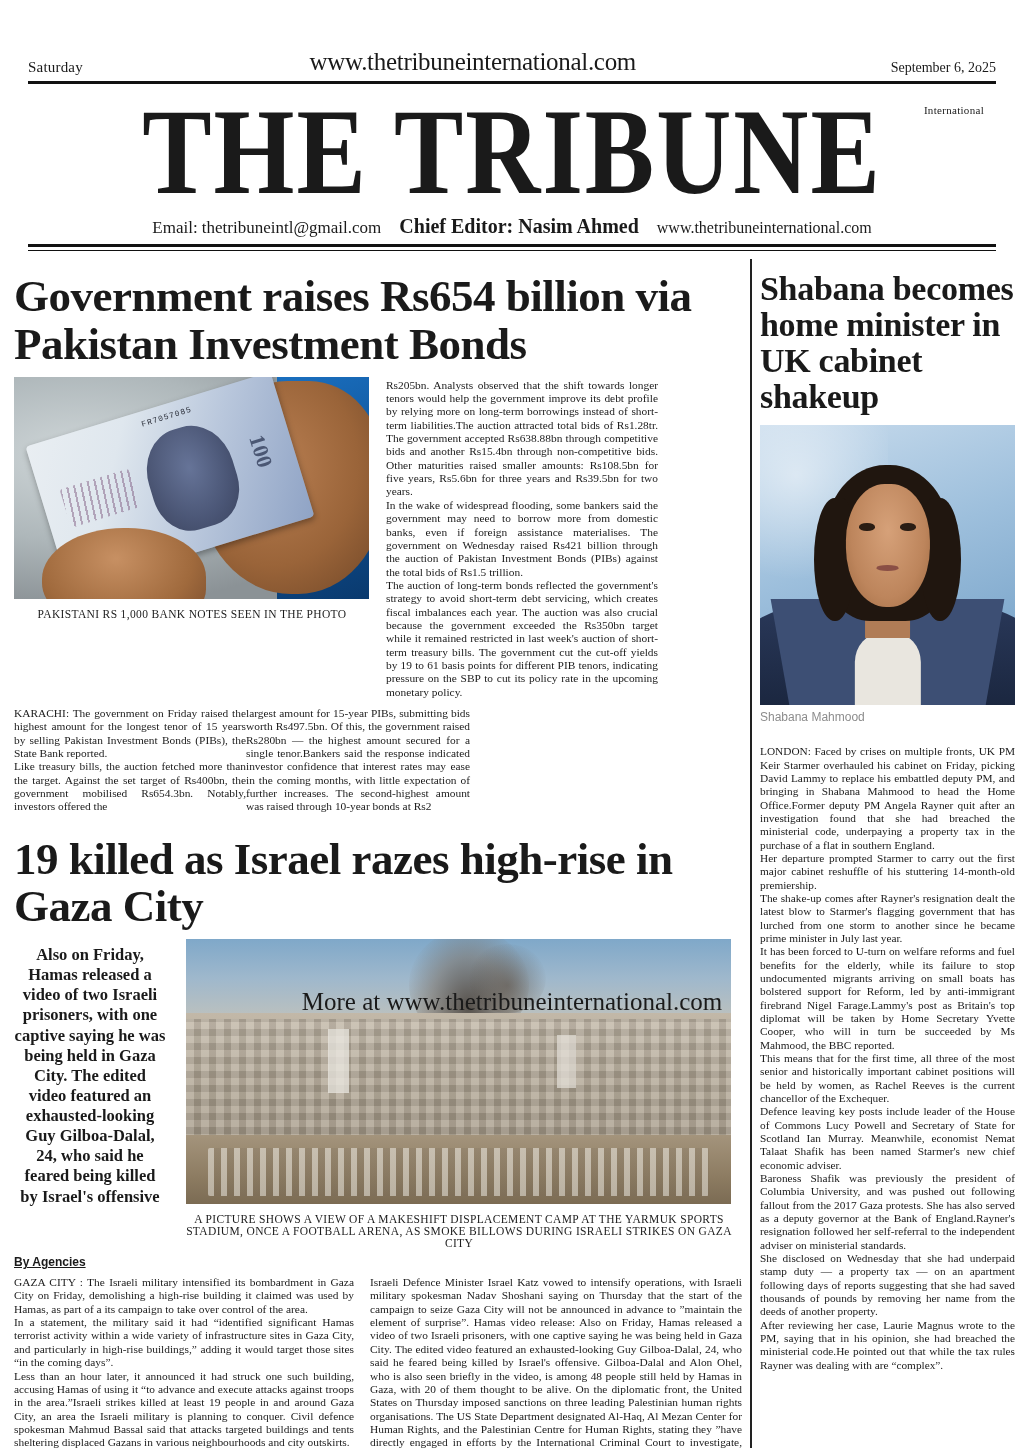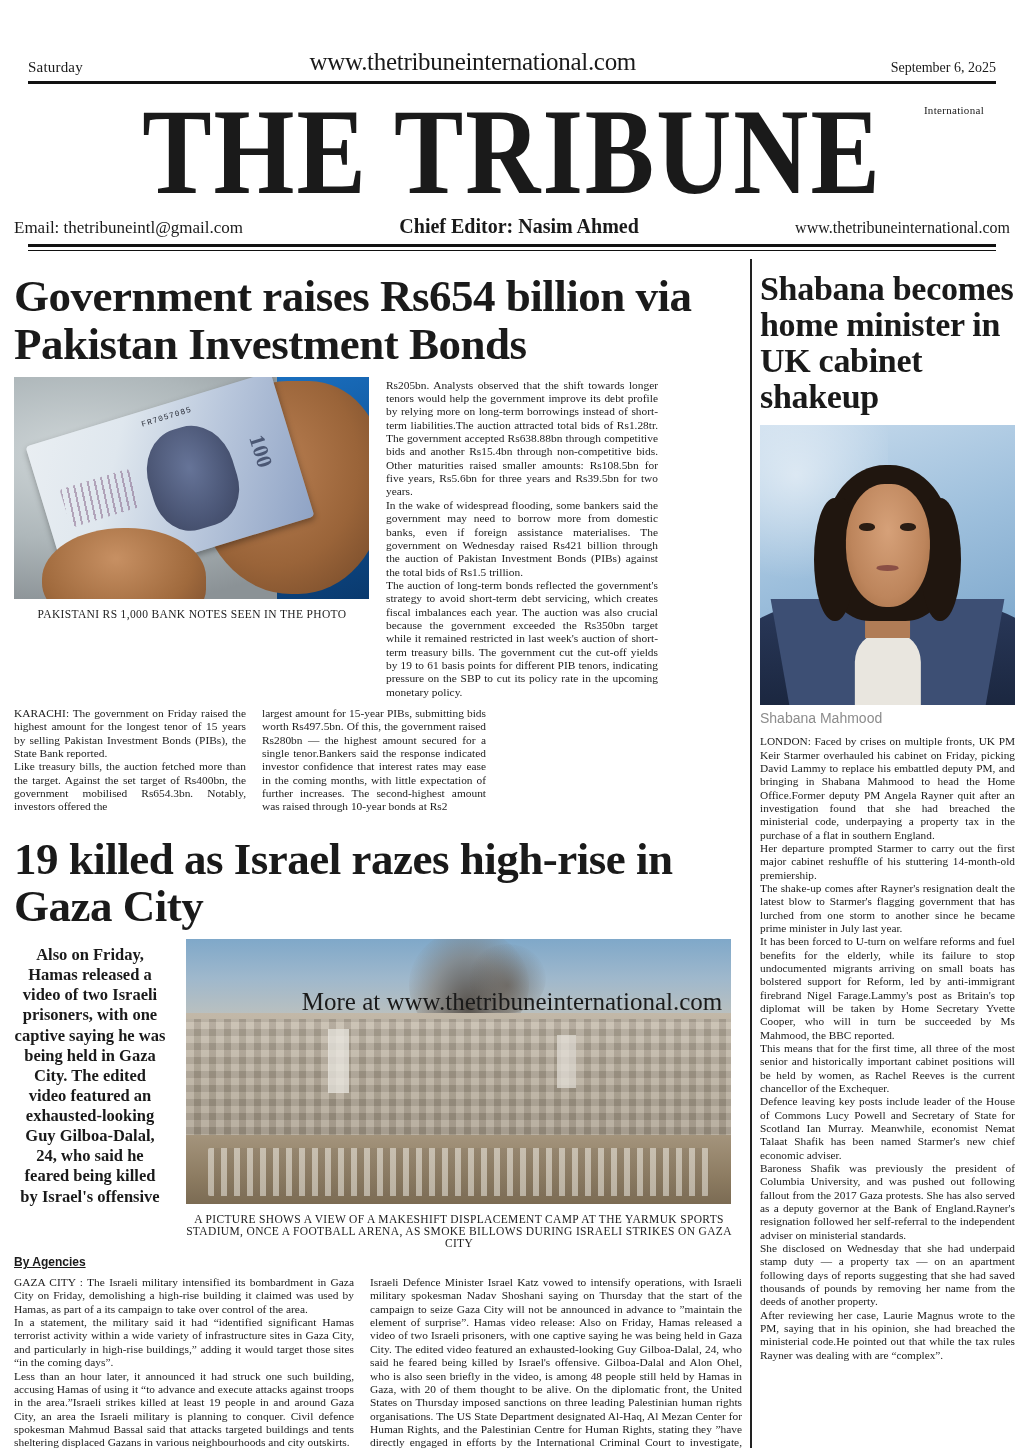--- a/index.html
+++ b/index.html
@@ -28,21 +28,21 @@
     font-family:"Liberation Serif", serif;
     font-weight:700;
     font-size:104px;
     line-height:.84;
     letter-spacing:2px;
     margin:16px 0 0 0;
     transform:scaleY(1.18);
     transform-origin:center top;
   }
   .mastline{
-    display:flex;align-items:baseline;justify-content:space-between;gap:34px;
+    display:flex;align-items:baseline;justify-content:center;gap:18px;
     margin-top:28px;font-family:"Liberation Serif",serif;
   }
   .mastline .email{font-size:17px;}
   .mastline .editor{font-size:20px;font-weight:700;}
   .mastline .web{font-size:16px;}
   .rule-double{margin:6px 14px 0 14px;border-top:3px solid #111;border-bottom:1px solid #111;height:3px;}
 
   
   .content{display:flex;margin-top:8px;}
   .colmain{width:728px;}
@@ -69,21 +69,21 @@
 
   .pullquote{
     width:152px;font-weight:700;font-size:16.5px;line-height:1.22;text-align:center;
     font-family:"Liberation Serif",serif;padding-top:6px;
   }
 
   .side-head{
     font-family:"Liberation Serif",serif;font-weight:700;font-size:34px;line-height:1.06;
     margin:12px 0 10px 0;letter-spacing:-.3px;
   }
-  .side-cap{font-size:14px;color:#8c8c8c;margin:5px 0 9px 0;font-family:"Liberation Sans",sans-serif;}
+  .side-cap{font-size:12px;color:#8c8c8c;margin:5px 0 21px 0;font-family:"Liberation Sans",sans-serif;}
   .side-body p{margin:0;font-size:11.3px;line-height:1.18;text-align:justify;font-family:"Liberation Serif",serif;}
 
   .footer{
     position:absolute;left:0;right:0;bottom:4px;text-align:center;
     font-size:25px;font-family:"Liberation Serif",serif;
   }
 
   
   .money{width:355px;height:222px;background:#9aa6ad;position:relative;}
   .money .bg{position:absolute;inset:0;background:
@@ -215,21 +215,21 @@
             <div class="cap-small">PAKISTANI RS 1,000 BANK NOTES SEEN IN THE PHOTO</div>
           </div>
           <div class="bodytext" style="width:272px;padding-top:2px;">
             <p>Rs205bn. Analysts observed that the shift towards longer tenors would help the government improve its debt profile by relying more on long-term borrowings instead of short-term liabilities.The auction attracted total bids of Rs1.28tr. The government accepted Rs638.88bn through competitive bids and another Rs15.4bn through non-competitive bids. Other maturities raised smaller amounts: Rs108.5bn for five years, Rs5.6bn for three years and Rs39.5bn for two years.</p>
             <p>In the wake of widespread flooding, some bankers said the government may need to borrow more from domestic banks, even if foreign assistance materialises. The government on Wednesday raised Rs421 billion through the auction of Pakistan Investment Bonds (PIBs) against the total bids of Rs1.5 trillion.</p>
             <p>The auction of long-term bonds reflected the government's strategy to avoid short-term debt servicing, which creates fiscal imbalances each year. The auction was also crucial because the government exceeded the Rs350bn target while it remained restricted in last week's auction of short-term treasury bills. The government cut the cut-off yields by 19 to 61 basis points for different PIB tenors, indicating pressure on the SBP to cut its policy rate in the upcoming monetary policy.</p>
           </div>
         </div>
 
         <div class="spacer8"></div>
-        <div style="display:flex;gap:16px;">
+        <div style="display:flex;">
           <div class="bodytext" style="width:232px;">
             <p>KARACHI: The government on Friday raised the highest amount for the longest tenor of 15 years by selling Pakistan Investment Bonds (PIBs), the State Bank reported.</p>
             <p>Like treasury bills, the auction fetched more than the target. Against the set target of Rs400bn, the government mobilised Rs654.3bn. Notably, investors offered the</p>
           </div>
           <div class="bodytext" style="width:224px;">
             <p>largest amount for 15-year PIBs, submitting bids worth Rs497.5bn. Of this, the government raised Rs280bn — the highest amount secured for a single tenor.Bankers said the response indicated investor confidence that interest rates may ease in the coming months, with little expectation of further increases. The second-highest amount was raised through 10-year bonds at Rs2</p>
           </div>
           <div style="width:240px;"></div>
         </div>
       </div>

